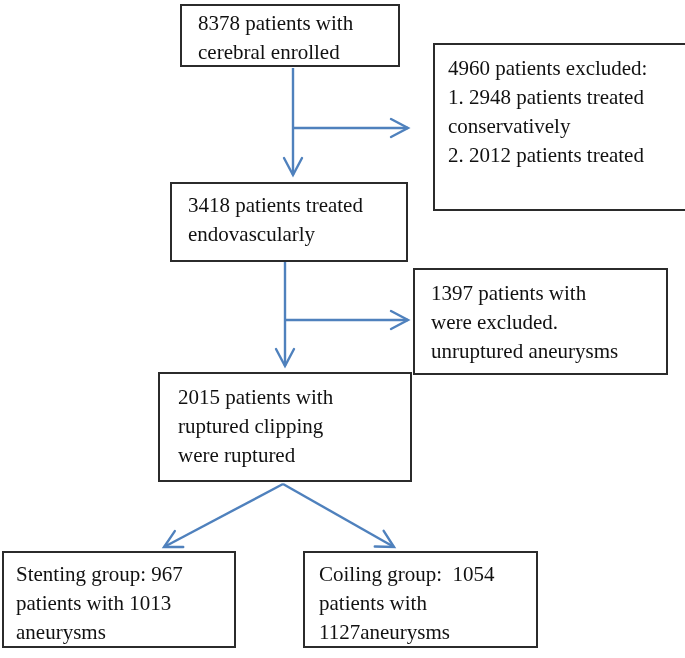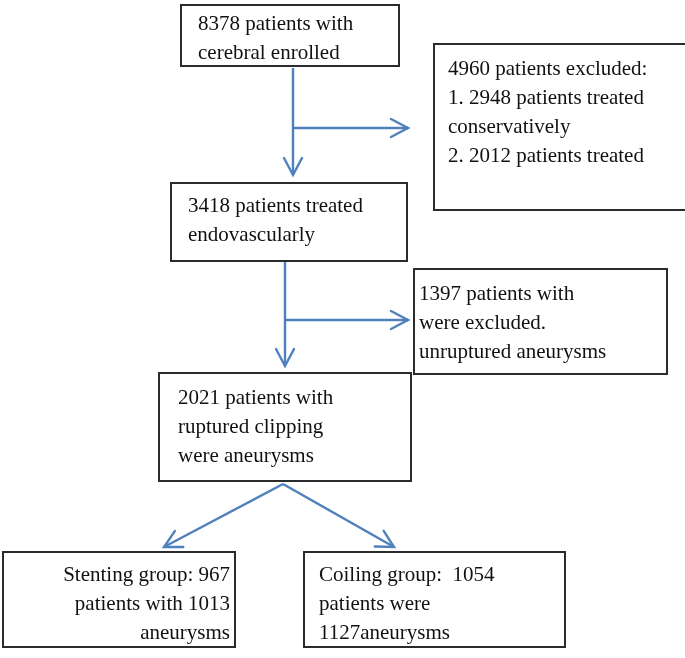--- a/index.html
+++ b/index.html
@@ -42,24 +42,24 @@
     font-size: 21px;
     line-height: 29px;
   }
   .flow-box .line {
     white-space: pre;
     display: block;
   }
   .box-total               { left: 180px; top: 4px;   width: 220px; height: 63px;  padding: 3px 4px 0 16px; }
   .box-excluded-initial    { left: 433px; top: 43px;  width: 267px; height: 168px; padding: 9px 4px 8px 13px; }
   .box-endovascular        { left: 170px; top: 182px; width: 238px; height: 80px;  padding: 7px 4px 0 16px; }
-  .box-excluded-unruptured { left: 413px; top: 268px; width: 255px; height: 107px; padding: 9px 4px 0 4px; }
+  .box-excluded-unruptured { left: 413px; top: 268px; width: 255px; height: 107px; padding: 9px 4px 0 16px; }
   .box-enrolled            { left: 158px; top: 372px; width: 254px; height: 110px; padding: 9px 4px 0 18px; }
-  .box-stenting            { left: 2px;   top: 551px; width: 234px; height: 97px;  padding: 7px 4px 0 12px; text-align: right; }
-  .box-coiling             { left: 303px; top: 551px; width: 263px; height: 97px;  padding: 7px 4px 0 14px; }
+  .box-stenting            { left: 2px;   top: 551px; width: 234px; height: 97px;  padding: 7px 4px 0 12px; }
+  .box-coiling             { left: 303px; top: 551px; width: 235px; height: 97px;  padding: 7px 4px 0 14px; }
 </style>
 </head>
 <body>
 
 <div class="canvas">
 
   <svg class="arrow-layer" viewBox="0 0 685 658" xmlns="http://www.w3.org/2000/svg">
     <defs>
       <marker id="ah" markerUnits="userSpaceOnUse" markerWidth="26" markerHeight="26" refX="21" refY="13" orient="auto">
         <path class="ah-path" d="M4 4 L21 13 L4 22"></path>
@@ -90,30 +90,30 @@
     <span class="line">endovascularly</span>
   </div>
 
   <div class="flow-box box-excluded-unruptured">
     <span class="line">1397 patients with</span>
     <span class="line">were excluded.</span>
     <span class="line">unruptured aneurysms</span>
   </div>
 
   <div class="flow-box box-enrolled">
-    <span class="line">2021 patients with</span>
+    <span class="line">2015 patients with</span>
     <span class="line">ruptured clipping</span>
-    <span class="line">were aneurysms</span>
+    <span class="line">were ruptured</span>
   </div>
 
   <div class="flow-box box-stenting">
     <span class="line">Stenting group: 967</span>
     <span class="line">patients with 1013</span>
     <span class="line">aneurysms</span>
   </div>
 
   <div class="flow-box box-coiling">
     <span class="line">Coiling group:  1054</span>
-    <span class="line">patients were</span>
+    <span class="line">patients with</span>
     <span class="line">1127aneurysms</span>
   </div>
 
 </div>
 
 </body></html>

